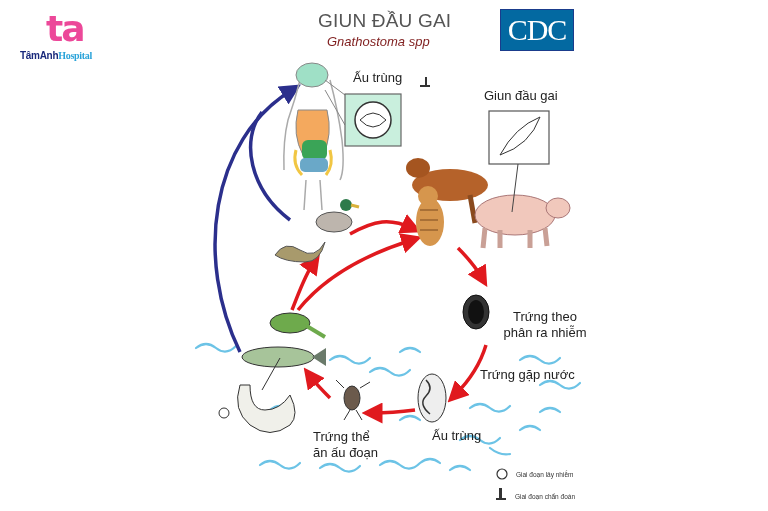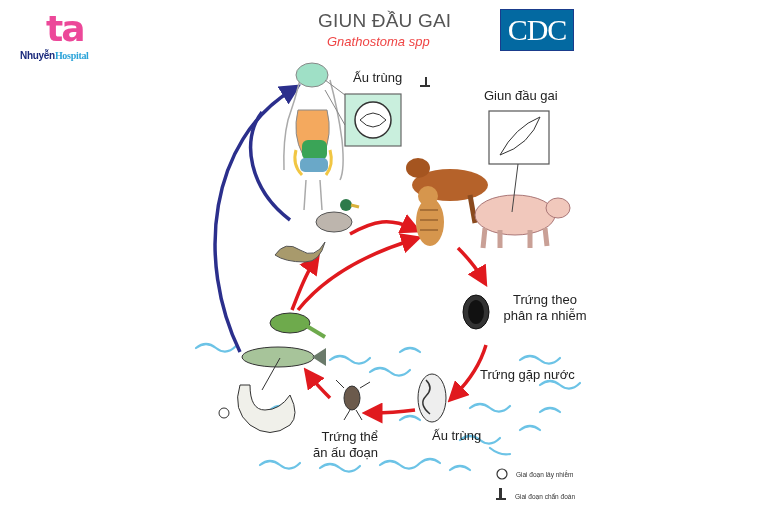--- a/index.html
+++ b/index.html
@@ -2,32 +2,32 @@
 <html><head>
 <meta charset="utf-8">
 <style>
   html,body{margin:0;padding:0;background:#ffffff;}
   body{width:768px;height:511px;position:relative;overflow:hidden;font-family:"Liberation Sans",sans-serif;}
   .abs{position:absolute;}
   .logo-ta{left:22px;top:12px;font-family:"DejaVu Sans",sans-serif;font-weight:bold;font-size:36px;line-height:34px;color:#ec4899;letter-spacing:-2px;margin-left:24px;}
   .logo-sub{left:20px;top:50px;font-size:10px;font-weight:bold;color:#1a2a7c;letter-spacing:-0.3px;}
   .logo-sub .hosp{color:#2aa3d9;font-family:Liberation Serif, serif;}
   .title{left:318px;top:10px;font-size:19px;color:#555;letter-spacing:0.2px;}
-  .subtitle{left:327px;top:34px;font-size:13px;font-style:italic;color:#ef4444;}
+  .subtitle{left:327px;top:34px;font-size:13px;font-style:italic;color:#7f1d1d;}
   .cdc{left:500px;top:9px;width:72px;height:40px;background:#0369a1;color:#fff;font-family:"Liberation Serif",serif;font-size:30px;line-height:40px;text-align:center;letter-spacing:-1px;border:1px solid #1a3c8c;}
-  .label{font-size:13px;color:#222;line-height:16px;text-align:right;}
+  .label{font-size:13px;color:#222;line-height:16px;}
   .label.c{text-align:center;}
   .legend-text{font-size:6.5px;color:#333;}
   svg{position:absolute;left:0;top:0;}
 </style>
 </head>
 <body>
 
 <div class="abs logo-ta">ta</div>
-<div class="abs logo-sub"><span>Nhuyễn</span><span class="hosp">Hospital</span></div>
+<div class="abs logo-sub"><span>TâmAnh</span><span class="hosp">Hospital</span></div>
 
 <div class="abs title">GIUN ĐẦU GAI</div>
 <div class="abs subtitle">Gnathostoma spp</div>
 <div class="abs cdc">CDC</div>
 
 <svg width="768" height="511" viewBox="0 0 768 511">
   <defs>
     <marker id="redHead" markerWidth="6" markerHeight="6" refX="3" refY="3" orient="auto">
       <path d="M0,0 L6,3 L0,6 Z" fill="#e0191e"></path>
     </marker>
@@ -147,21 +147,21 @@
 
   <circle cx="502" cy="474" r="5" fill="none" stroke="#333" stroke-width="1.2"></circle>
   <g fill="#333">
     <rect x="499" y="488" width="3" height="10"></rect>
     <rect x="496" y="498" width="10" height="2"></rect>
   </g>
 </svg>
 
 <div class="abs label" style="left:353px;top:70px;">Ấu trùng</div>
 <div class="abs label" style="left:484px;top:88px;">Giun đầu gai</div>
-<div class="abs label c" style="left:500px;top:292px;width:90px;text-align:center;">
+<div class="abs label c" style="left:500px;top:309px;width:90px;text-align:center;">
   <div>Trứng theo</div>
   <div>phân ra nhiễm</div>
 </div>
 <div class="abs label" style="left:480px;top:367px;">Trứng gặp nước</div>
 <div class="abs label" style="left:432px;top:428px;">Ấu trùng</div>
 <div class="abs label" style="left:313px;top:429px;">
   <div>Trứng thể</div>
   <div>ăn ấu đoạn</div>
 </div>
 

